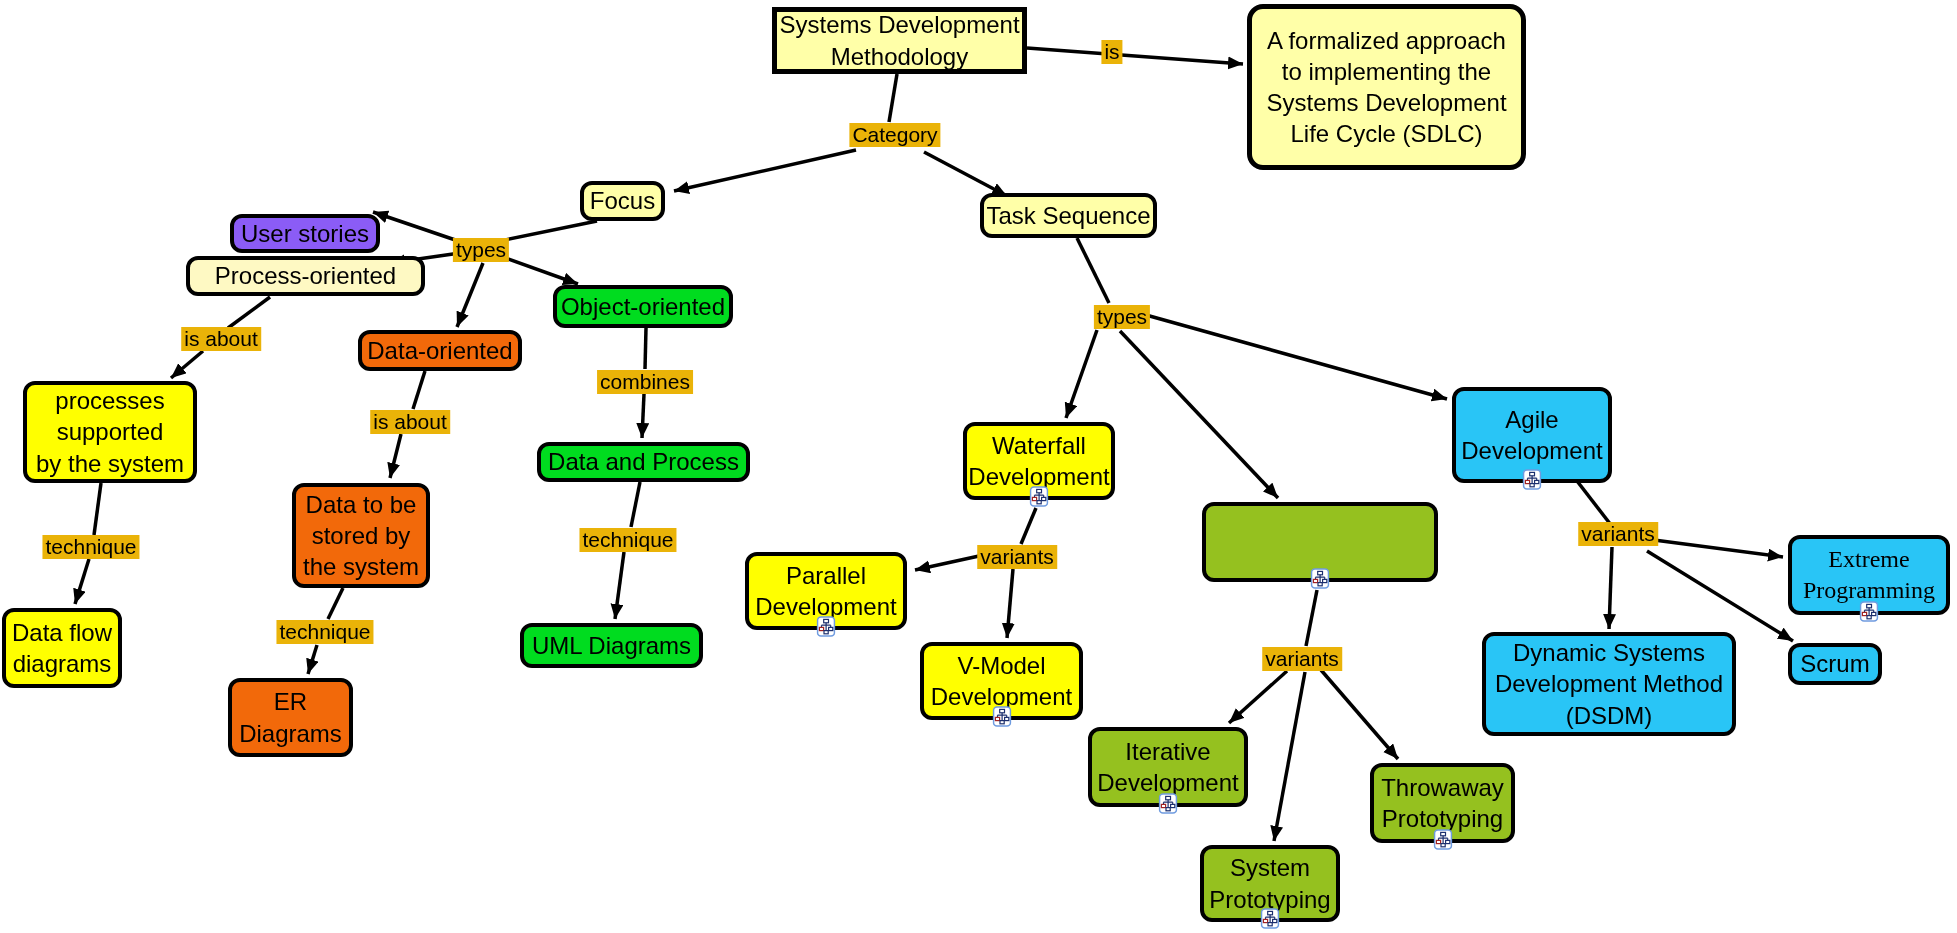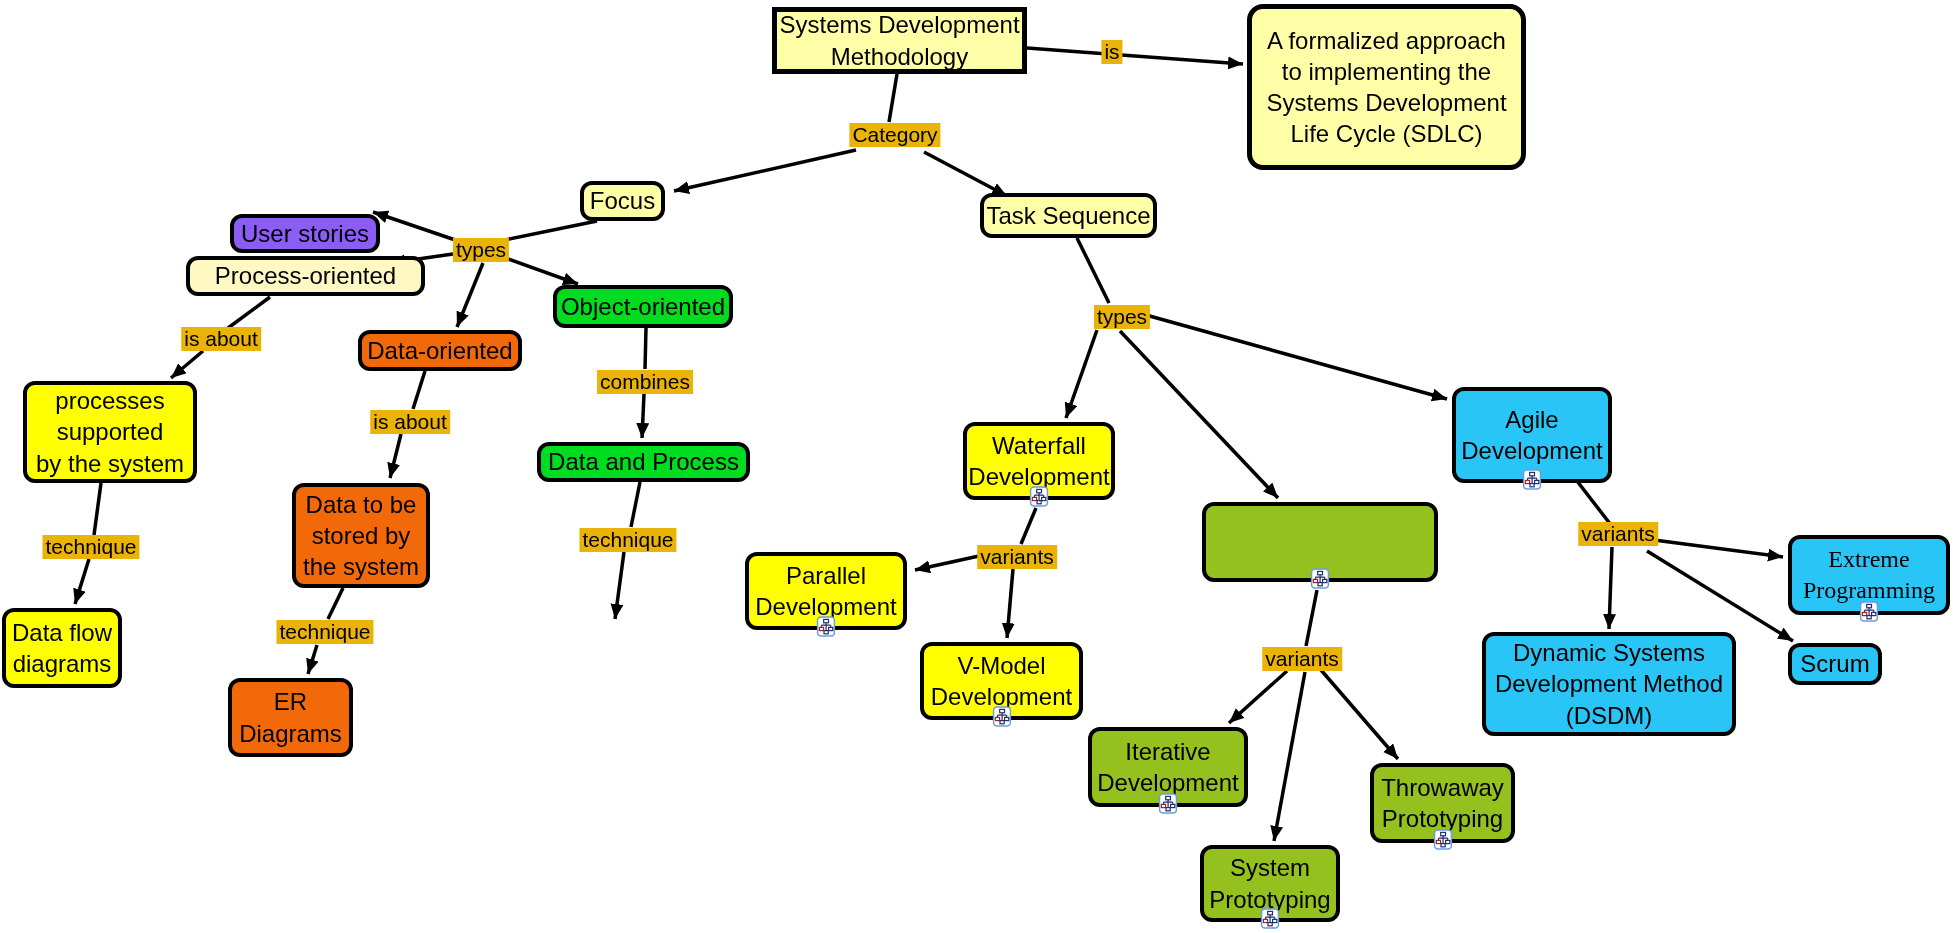--- a/index.html
+++ b/index.html
@@ -122,20 +122,23 @@
 stored by
 the system</span>
     </div>
     <div class="node" style="left: 228px; top: 678px; width: 125px; height: 79px; background: rgb(242, 105, 10);">
       <span class="lbl">ER
 Diagrams</span>
     </div>
     <div class="node" style="left: 537px; top: 442px; width: 213px; height: 40px; background: rgb(0, 220, 31);">
       <span class="lbl">Data and Process</span>
     </div>
+    <div class="node" style="left: 520px; top: 623px; width: 183px; height: 45px; background: rgb(0, 220, 31);">
+      <span class="lbl">UML Diagrams</span>
+    </div>
     <div class="node" style="left: 963px; top: 422px; width: 152px; height: 78px; background: rgb(255, 255, 0);">
       <span class="lbl">Waterfall
 Development</span>
       <span class="submap-icon"><svg viewBox="0 0 19 21" width="19" height="21">
           <rect x="1" y="1" width="17" height="19" rx="3.5" fill="#ffffff" stroke="#6F9BDF" stroke-width="1.6"></rect>
           <rect x="7.2" y="3.4" width="4.8" height="3.4" fill="none" stroke="#1C2F6E" stroke-width="1.2"></rect>
           <path d="M9.6 6.8v2.4 M5 9.2h9.2 M5 9.2v2.2 M14.2 9.2v2.2 M9.6 9.2v5.4" fill="none" stroke="#1C2F6E" stroke-width="1.2"></path>
           <rect x="2.9" y="11.4" width="4.2" height="3.2" fill="none" stroke="#A32424" stroke-width="1.2"></rect>
           <rect x="12.1" y="11.4" width="4.2" height="3.2" fill="none" stroke="#1C2F6E" stroke-width="1.2"></rect>
           <rect x="7.5" y="14.6" width="4.2" height="3.2" fill="none" stroke="#1C2F6E" stroke-width="1.2"></rect>

